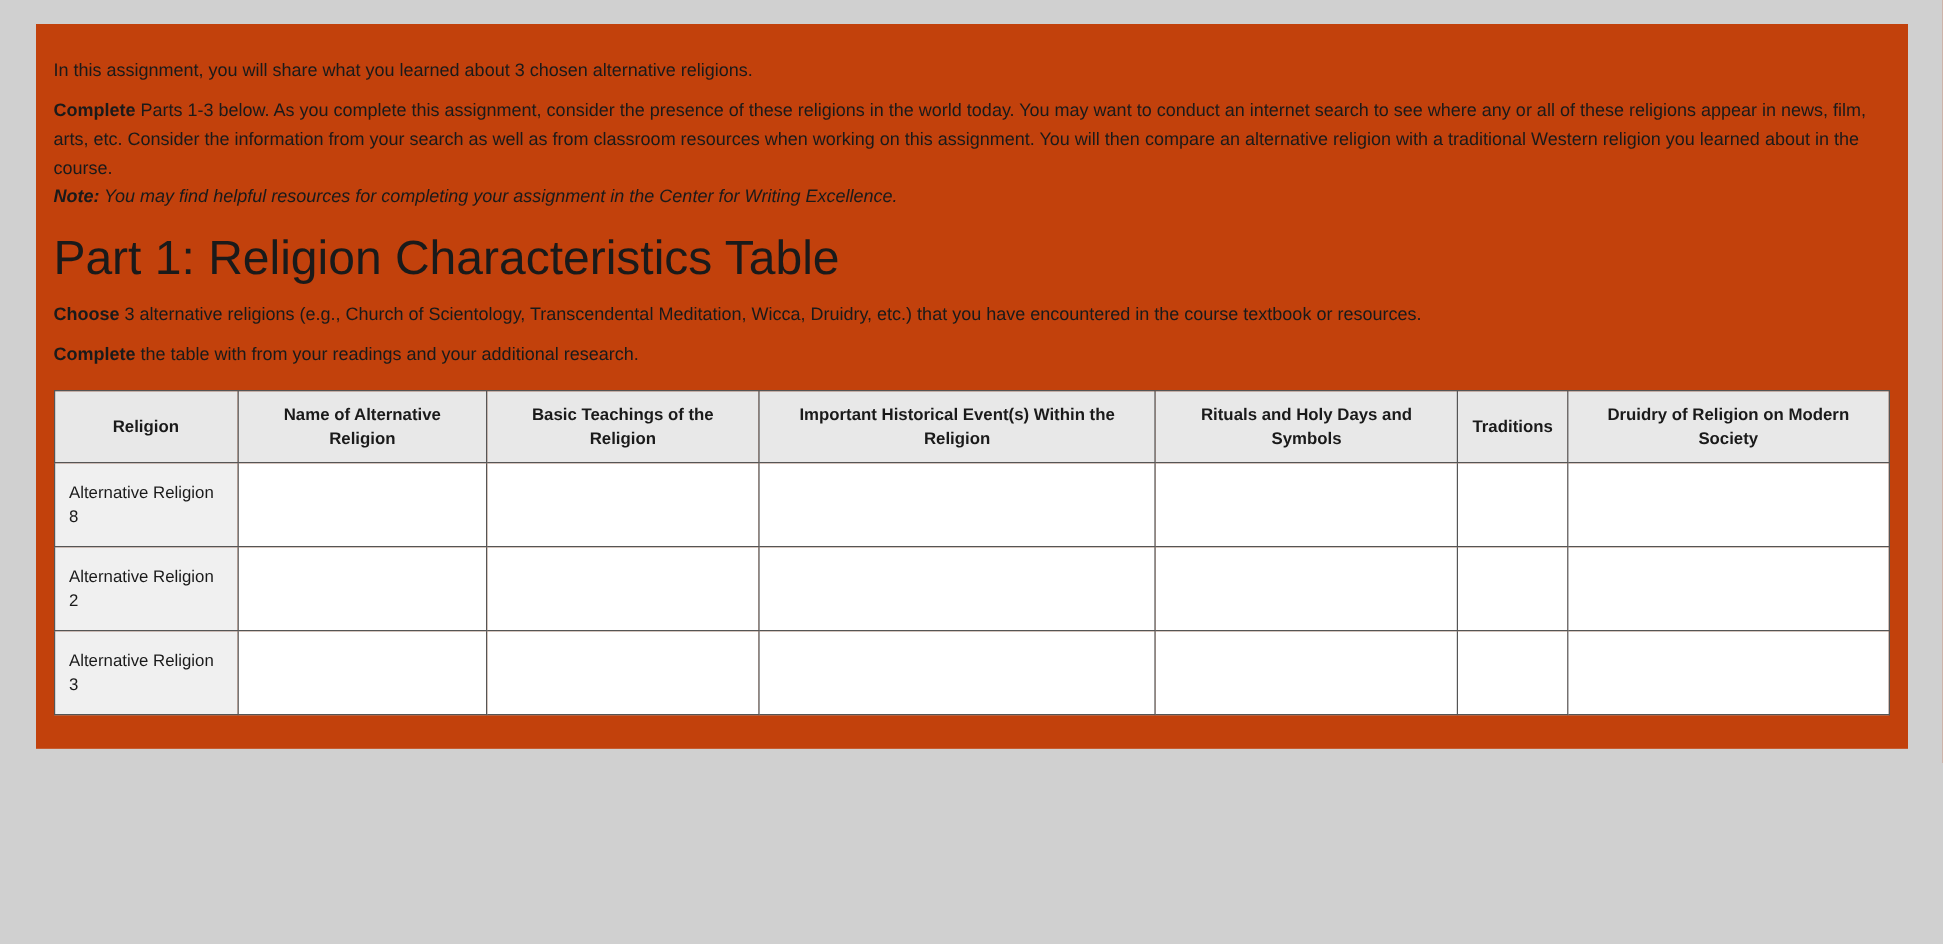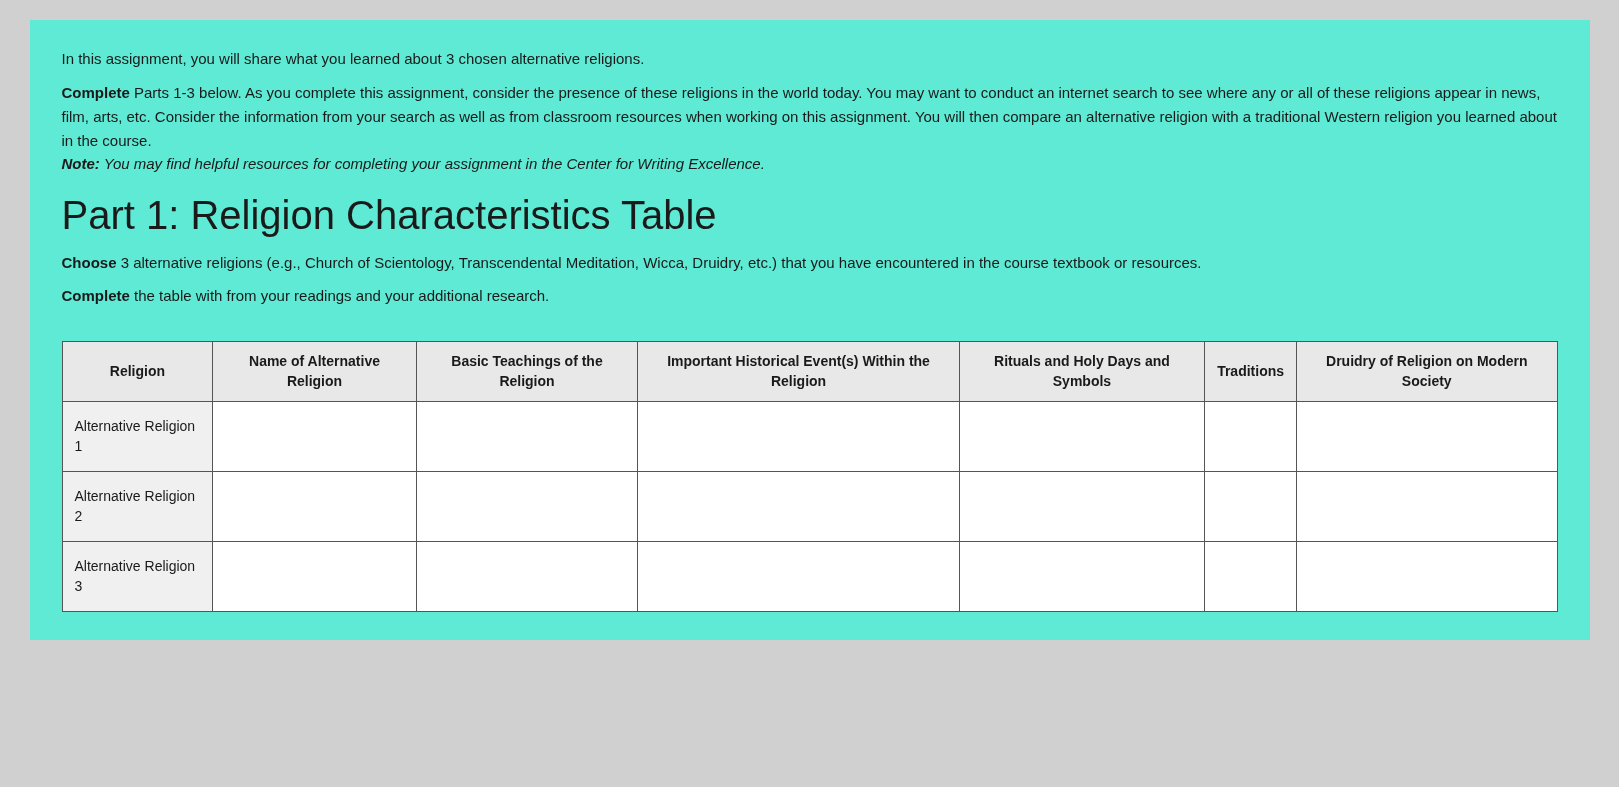--- a/index.html
+++ b/index.html
@@ -12,22 +12,22 @@
       font-family: Arial, sans-serif;
       font-size: 15px;
       color: #1a1a1a;
       background: #d0d0d0;
       padding: 20px;
       width: 1619px;
       min-height: 787px;
     }
 
     .page-container {
-      background: #5eead4;
-      padding: 28px 32px;
+      background: #c2410c;
+      padding: 28px 15px;
       max-width: 1560px;
       margin: 0 auto;
     }
 
     .intro-text {
       margin-bottom: 10px;
       line-height: 1.5;
     }
 
     .intro-bold {
@@ -48,21 +48,21 @@
       margin-top: 4px;
       font-family: Arial, sans-serif;
     }
 
     .choose-text {
       margin-bottom: 10px;
       line-height: 1.5;
     }
 
     .complete-text {
-      margin-bottom: 34px;
+      margin-bottom: 18px;
       line-height: 1.5;
     }
 
     table {
       width: 100%;
       border-collapse: collapse;
       margin-top: 4px;
     }
 
     th, td {
@@ -130,21 +130,21 @@
         <th>Name of Alternative Religion</th>
         <th>Basic Teachings of the Religion</th>
         <th>Important Historical Event(s) Within the Religion</th>
         <th>Rituals and Holy Days and Symbols</th>
         <th>Traditions</th>
         <th>Druidry of Religion on Modern Society</th>
       </tr>
     </thead>
     <tbody id="table-body">
     <tr>
-          <td>Alternative Religion 1</td>
+          <td>Alternative Religion 8</td>
           <td contenteditable="true" style=""></td>
           <td contenteditable="true" style=""></td>
           <td contenteditable="true" style=""></td>
           <td contenteditable="true" style=""></td>
           <td contenteditable="true" style=""></td>
           <td contenteditable="true" style=""></td>
         </tr>
         <tr>
           <td>Alternative Religion 2</td>
           <td contenteditable="true" style=""></td>

